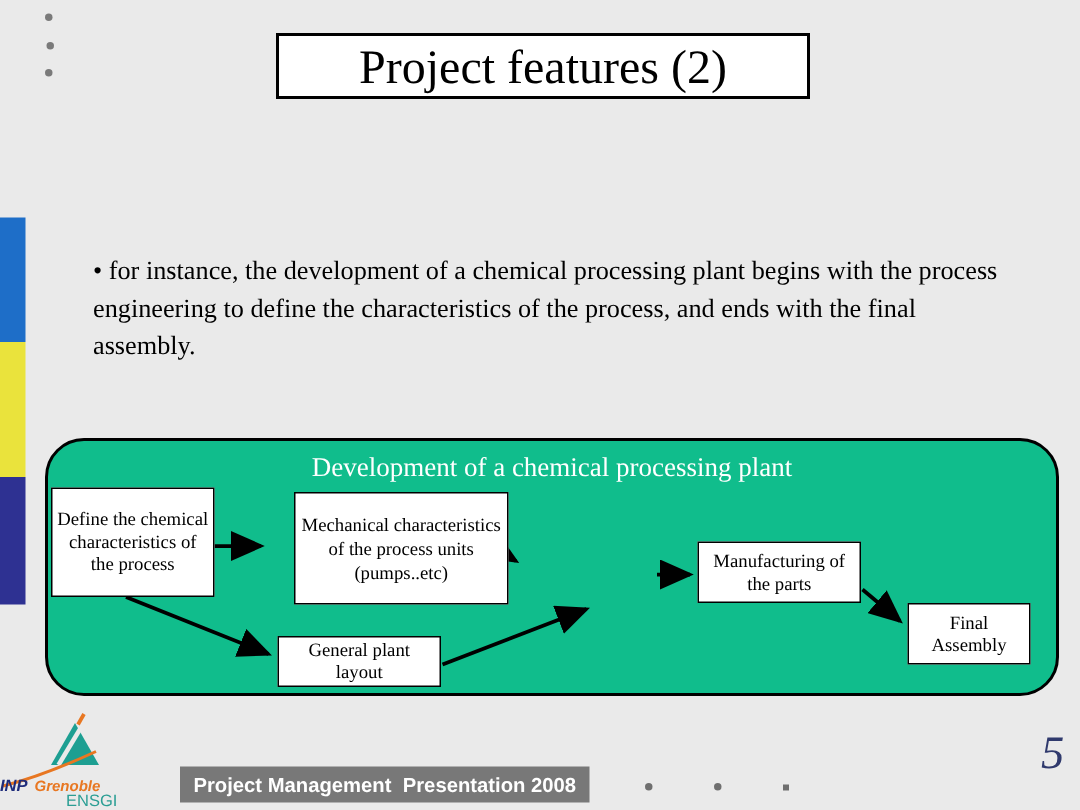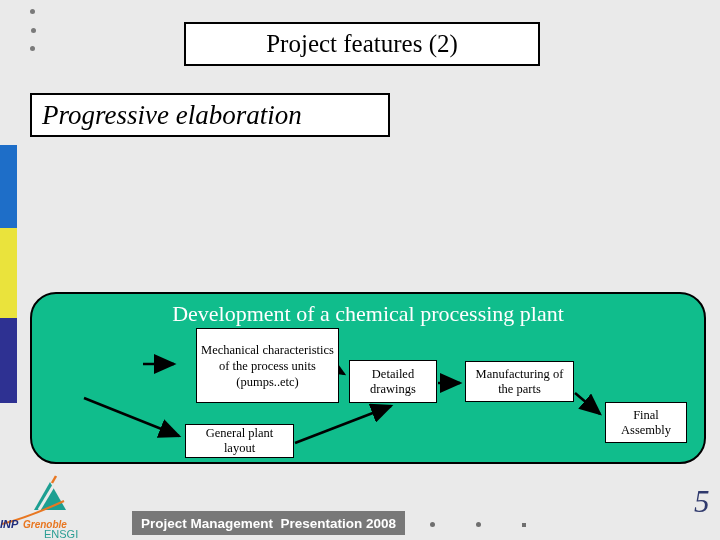--- a/index.html
+++ b/index.html
@@ -7,21 +7,21 @@
          font-family:"Liberation Serif",serif;color:#000;}
 
   
   .top-dot{position:absolute;width:5px;height:5px;border-radius:50%;background:#7a7a7a;}
   .td1{left:30px;top:9px;} .td2{left:31px;top:28px;} .td3{left:30px;top:46px;}
 
   
   .title-box{position:absolute;left:184px;top:22px;width:356px;height:44px;
              background:#ffffff;border:2px solid #000;box-sizing:border-box;
              display:flex;align-items:center;justify-content:center;}
-  .title-box span{font-size:25px;}
+  .title-box span{font-size:32px;}
 
   
   .subtitle-box{position:absolute;left:30px;top:93px;width:360px;height:44px;
                 background:#ffffff;border:2px solid #000;box-sizing:border-box;
                 display:flex;align-items:center;}
   .subtitle-box span{font-style:italic;font-size:27px;padding-left:10px;}
 
   
   .bar{position:absolute;left:0;width:17px;}
   .bar-blue{top:145px;height:83px;background:#1e6ec8;}
@@ -32,34 +32,34 @@
   .body-text{position:absolute;left:62px;top:168px;width:604px;
              font-size:17.5px;line-height:25px;}
   .body-text p{margin:0;}
   .body-text p + p{margin-top:5px;}
 
   
   .green-panel{position:absolute;left:30px;top:292px;width:676px;height:172px;
                background:#10bd8c;border:2px solid #000;border-radius:26px;
                box-sizing:border-box;}
   .green-title{position:absolute;left:0;top:7px;width:100%;text-align:center;
-               color:#ffffff;font-size:22px;}
+               color:#ffffff;font-size:18px;}
   .flow-node{position:absolute;background:#ffffff;border:1.5px solid #000;
              box-sizing:border-box;display:flex;align-items:center;justify-content:center;
              text-align:center;font-size:12.5px;line-height:15px;padding:1px 3px;}
   .node-define{left:2px;top:31px;width:109px;height:73px;}
   .node-mechanical{left:164px;top:34px;width:143px;height:75px;line-height:16px;}
   .node-detailed{left:317px;top:66px;width:88px;height:43px;}
   .node-manufacturing{left:433px;top:67px;width:109px;height:41px;}
   .node-final{left:573px;top:108px;width:82px;height:41px;}
   .node-layout{left:153px;top:130px;width:109px;height:34px;}
   .arrows{position:absolute;left:0;top:0;width:676px;height:172px;pointer-events:none;}
 
   
-  .footer-bar{position:absolute;left:132px;top:511px;width:273px;height:24px;
+  .footer-bar{position:absolute;left:120px;top:511px;width:273px;height:24px;
               background:#787878;display:flex;align-items:center;justify-content:center;}
   .footer-bar span{color:#ffffff;font-family:"Liberation Sans",sans-serif;
                    font-weight:bold;font-size:13.5px;white-space:pre;}
   .footer-dot{position:absolute;background:#6f6f6f;}
   .fd1{left:430px;top:522px;width:5px;height:5px;border-radius:50%;}
   .fd2{left:476px;top:522px;width:5px;height:5px;border-radius:50%;}
   .fd3{left:522px;top:523px;width:4px;height:4px;}
 
   .page-number{position:absolute;left:694px;top:484px;font-size:31px;
                font-style:italic;color:#303a6d;}
@@ -80,53 +80,51 @@
 <div id="slide">
 
   <div class="top-dot td1"></div>
   <div class="top-dot td2"></div>
   <div class="top-dot td3"></div>
 
   <div class="title-box">
     <span>Project features (2)</span>
   </div>
 
-  <div class="subtitle-box">
-    <span>Progressive elaboration</span>
-  </div>
 
   <div class="bar bar-blue"></div>
   <div class="bar bar-yellow"></div>
   <div class="bar bar-navy"></div>
 
   <div class="body-text">
+    <p>• for instance, the development of a chemical processing plant begins with the process engineering to define the characteristics of the process, and ends with the final assembly.</p>
   </div>
 
   <div class="green-panel">
     <svg class="arrows" viewBox="0 0 676 172" xmlns="http://www.w3.org/2000/svg">
       <defs>
         <marker id="ah" markerWidth="10" markerHeight="8" refX="8" refY="4" orient="auto">
           <polygon points="0,0 9,4 0,8" fill="#000"></polygon>
         </marker>
       </defs>
       <line x1="111" y1="70" x2="142" y2="70" stroke="#000" stroke-width="2.5" marker-end="url(#ah)"></line>
       <line x1="52" y1="104" x2="147" y2="142" stroke="#000" stroke-width="2.5" marker-end="url(#ah)"></line>
       <line x1="292" y1="68" x2="312" y2="80" stroke="#000" stroke-width="2.5" marker-end="url(#ah)"></line>
       <line x1="263" y1="149" x2="359" y2="112" stroke="#000" stroke-width="2.5" marker-end="url(#ah)"></line>
       <line x1="406" y1="89" x2="428" y2="89" stroke="#000" stroke-width="2.5" marker-end="url(#ah)"></line>
       <line x1="543" y1="99" x2="568" y2="120" stroke="#000" stroke-width="2.5" marker-end="url(#ah)"></line>
     </svg>
 
     <div class="green-title">Development of a chemical processing plant</div>
 
+    <div class="flow-node node-define">
+      <span>Define the chemical characteristics of the process</span>
+    </div>
     <div class="flow-node node-mechanical">
       <span>Mechanical characteristics of the process units (pumps..etc)</span>
-    </div>
-    <div class="flow-node node-detailed">
-      <span>Detailed drawings</span>
     </div>
     <div class="flow-node node-manufacturing">
       <span>Manufacturing of the parts</span>
     </div>
     <div class="flow-node node-final">
       <span>Final Assembly</span>
     </div>
     <div class="flow-node node-layout">
       <span>General plant layout</span>
     </div>

